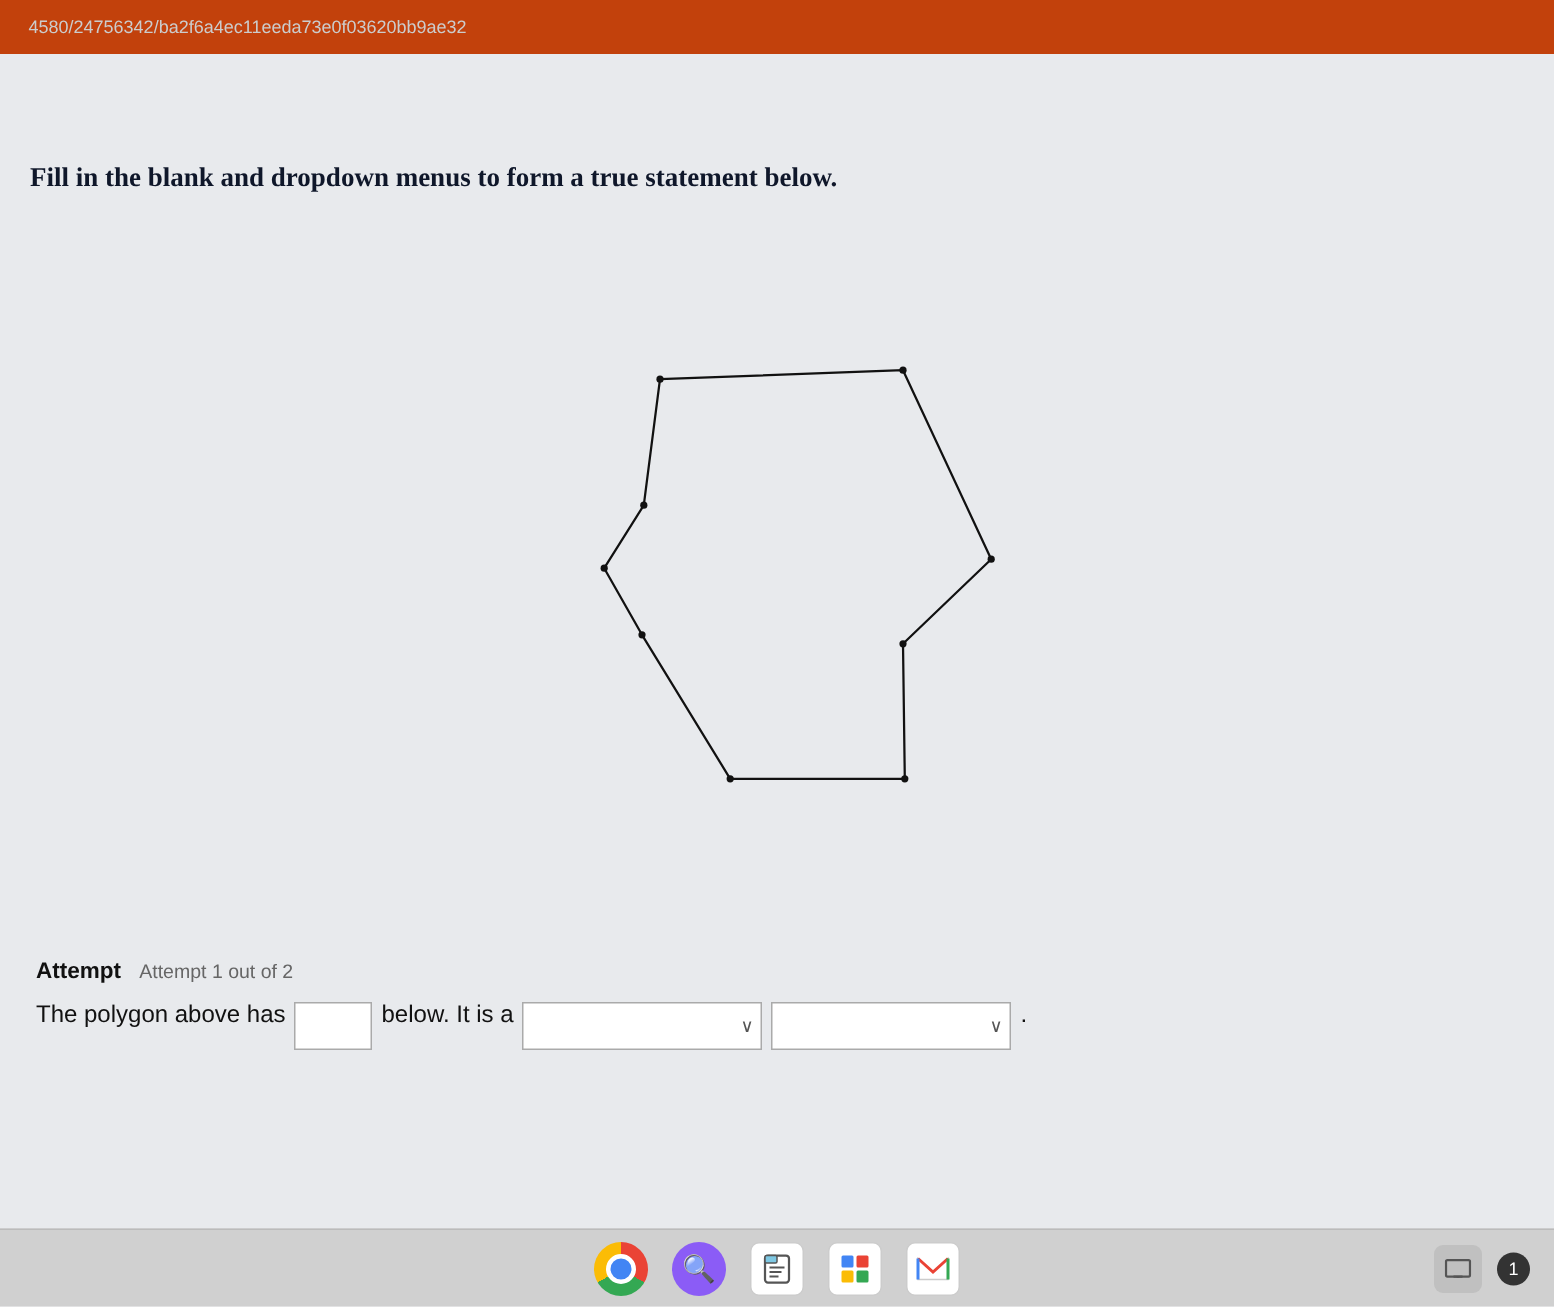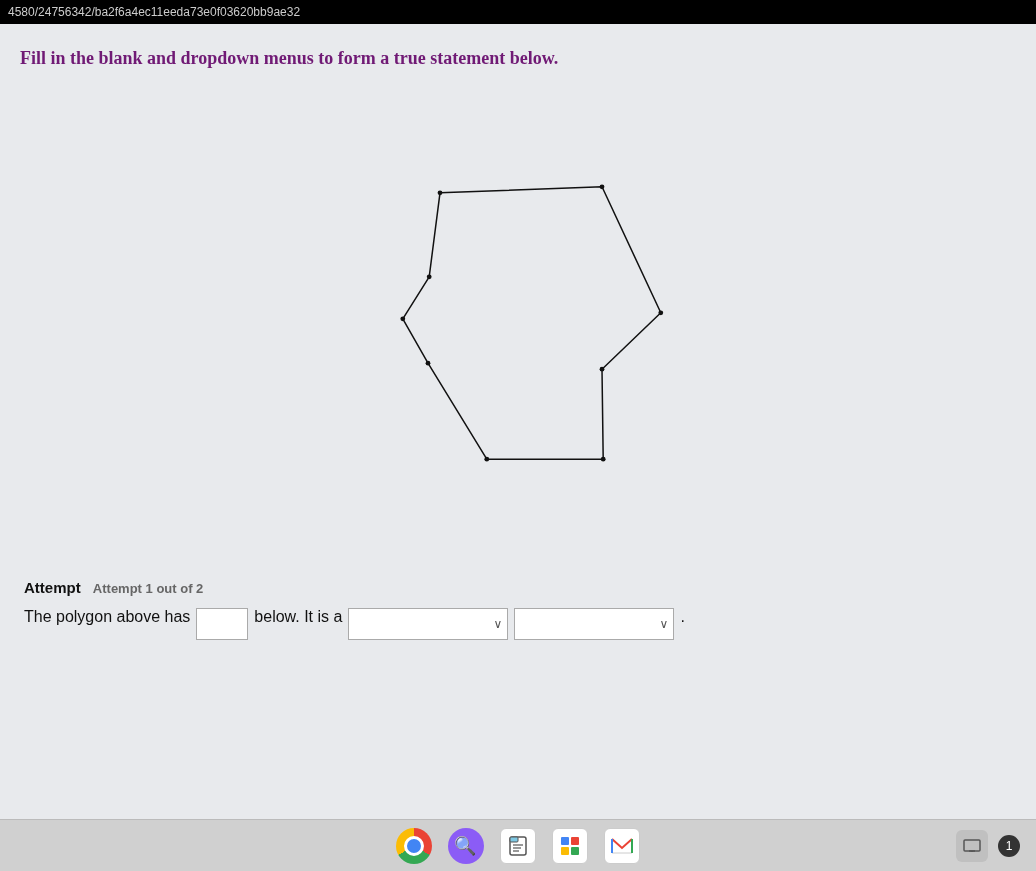--- a/index.html
+++ b/index.html
@@ -7,43 +7,44 @@
     body {
       width: 1036px;
       height: 871px;
       background: #e8e8e8;
       font-family: Arial, sans-serif;
       overflow: hidden;
       position: relative;
     }
 
     .top-bar {
-      background: #000000;
+      background: #c2410c;
       color: #ccc;
       font-size: 12px;
-      padding: 4px 8px;
-      height: 24px;
+      padding: 4px 19px;
+      height: 36px;
       display: flex;
       align-items: center;
     }
 
     .main-content {
       background: #e8eaed;
       width: 100%;
       height: calc(100% - 24px - 52px);
       padding: 24px 20px 20px 20px;
       position: relative;
     }
 
     .instruction {
       font-size: 18px;
       font-weight: bold;
-      color: #701a75;
+      color: #0f172a;
       margin-bottom: 20px;
       font-family: Georgia, serif;
+      margin-top: 48px;
     }
 
     .polygon-area {
       display: flex;
       justify-content: center;
       align-items: center;
       margin: 0 auto;
       width: 100%;
       height: 480px;
     }
@@ -59,21 +60,21 @@
       margin-bottom: 12px;
     }
 
     .answer-label strong {
       font-weight: bold;
     }
 
     .attempt-text {
       font-size: 13px;
       color: #666;
-      font-weight: bold;
+      font-weight: normal;
       margin-left: 8px;
     }
 
     .answer-row {
       display: flex;
       font-size: 16px;
       color: #111;
       gap: 6px;
       flex-wrap: wrap;
     }

